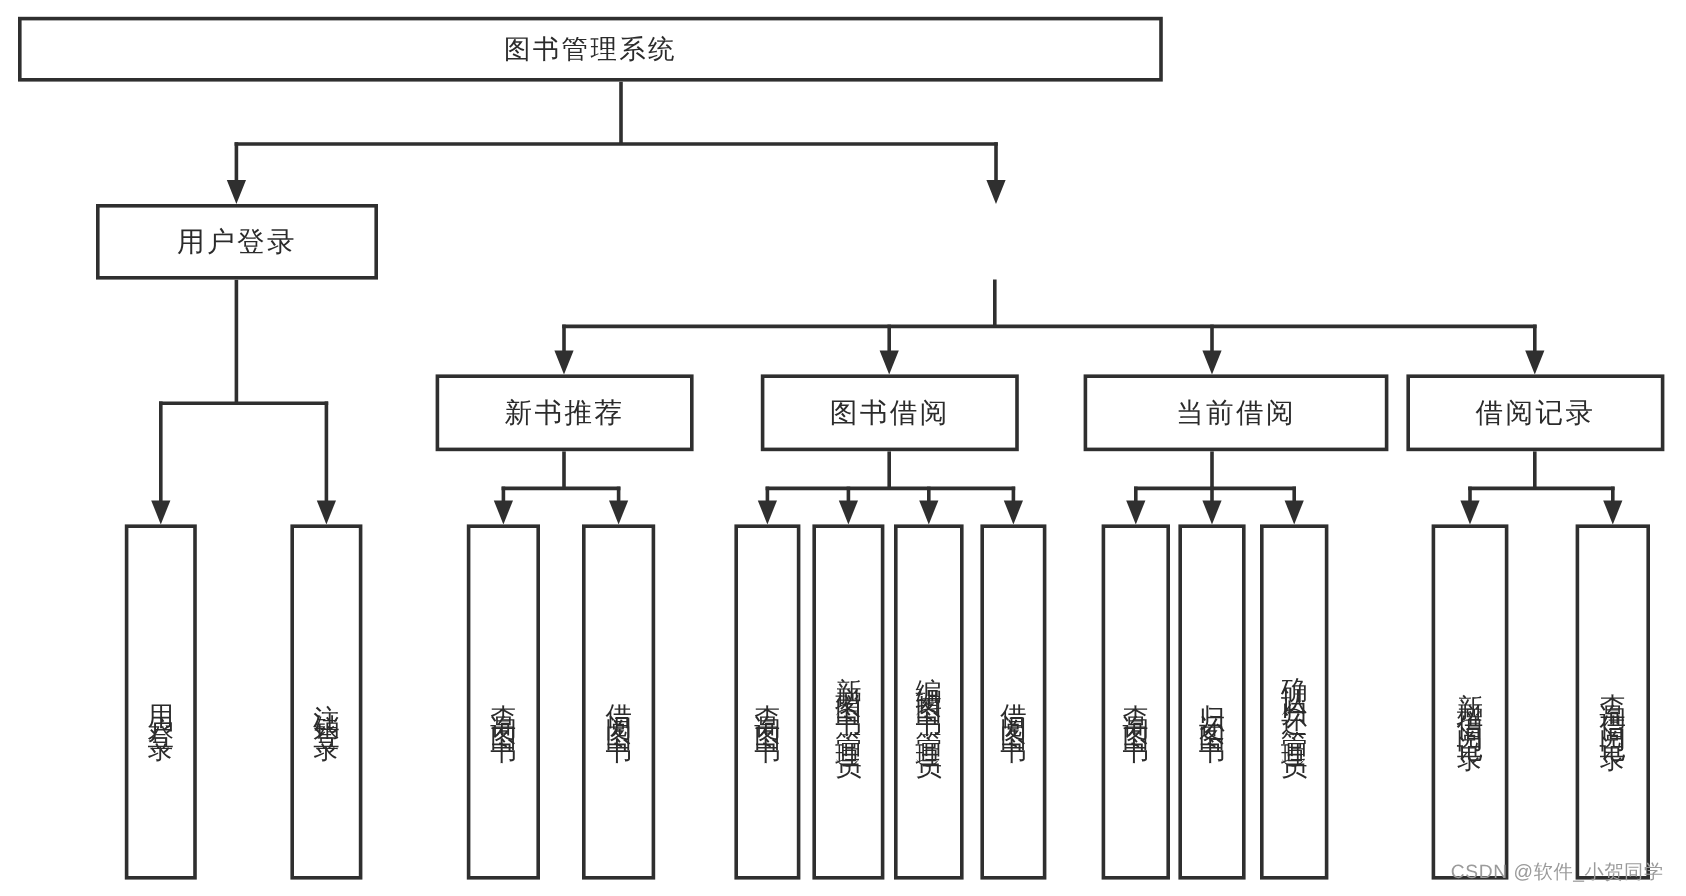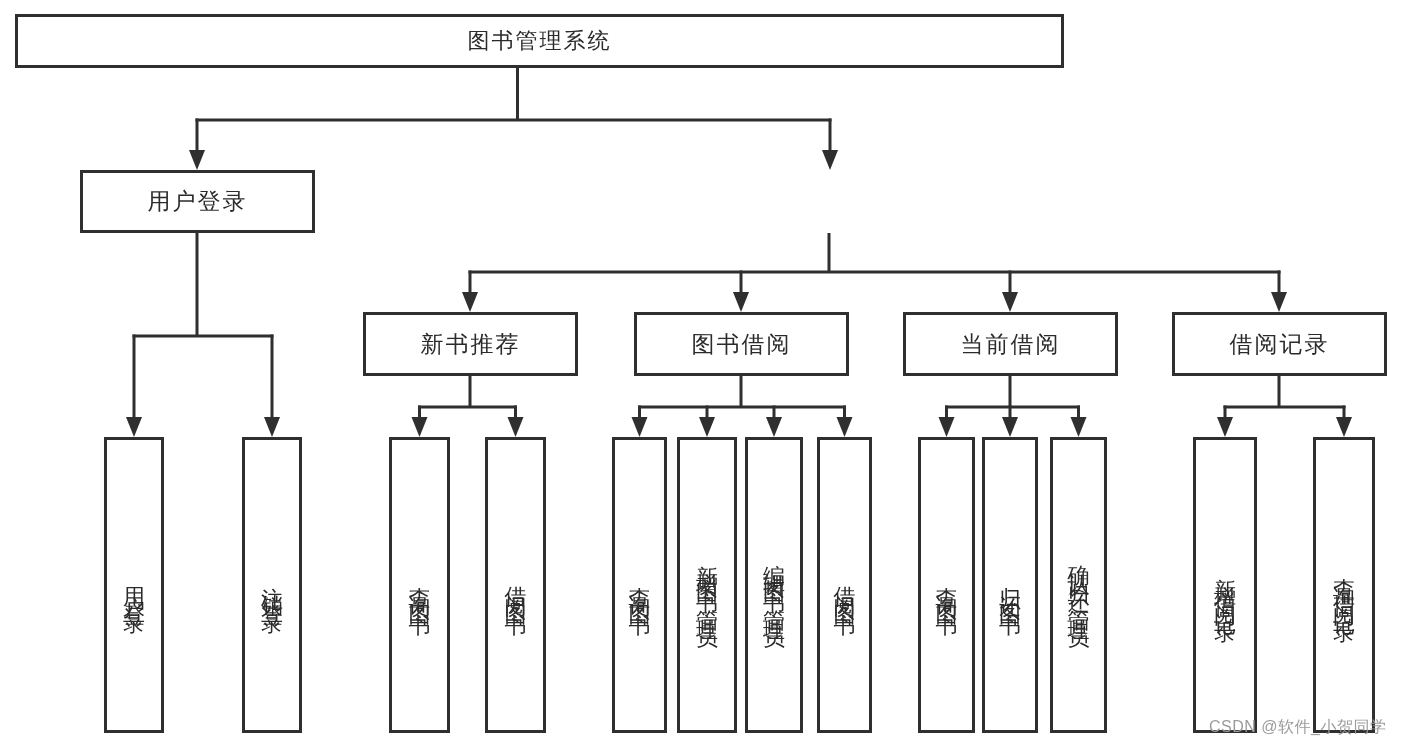--- a/index.html
+++ b/index.html
@@ -129,27 +129,27 @@
 
     <g>
       <path class="cline" d="M1279,376 L1279,407 M1223.5,407 L1345.5,407"></path>
       <line class="cline" x1="1225" y1="405.5" x2="1225" y2="419"></line>
       <polygon class="ahead" points="1217,417 1233,417 1225,437"></polygon>
       <line class="cline" x1="1344" y1="405.5" x2="1344" y2="419"></line>
       <polygon class="ahead" points="1336,417 1352,417 1344,437"></polygon>
     </g>
   </svg>
 
-  <div class="node node-h node-root" style="left:15px;top:14px;width:1049px;height:54px;">图书管理系统</div>
+  <div class="node node-h node-root" style="left:15px;top:14px;width:954px;height:54px;">图书管理系统</div>
 
   <div class="node node-h" style="left:80px;top:170px;width:235px;height:63px;">用户登录</div>
 
   <div class="node node-h" style="left:363px;top:312px;width:215px;height:64px;">新书推荐</div>
   <div class="node node-h" style="left:634px;top:312px;width:215px;height:64px;">图书借阅</div>
-  <div class="node node-h" style="left:903px;top:312px;width:215px;height:64px;">当前借阅</div>
+  <div class="node node-h" style="left:903px;top:312px;width:254px;height:64px;">当前借阅</div>
   <div class="node node-h" style="left:1172px;top:312px;width:215px;height:64px;">借阅记录</div>
 
   <div class="node node-v" style="left:104px;top:437px;width:60px;height:296px;">用户登录</div>
   <div class="node node-v" style="left:242px;top:437px;width:60px;height:296px;">注销登录</div>
 
   <div class="node node-v" style="left:389px;top:437px;width:61px;height:296px;">查询图书</div>
   <div class="node node-v" style="left:485px;top:437px;width:61px;height:296px;">借阅图书</div>
 
   <div class="node node-v" style="left:612px;top:437px;width:55px;height:296px;">查询图书</div>
   <div class="node node-v" style="left:677px;top:437px;width:60px;height:296px;">新增图书（管理员）</div>

